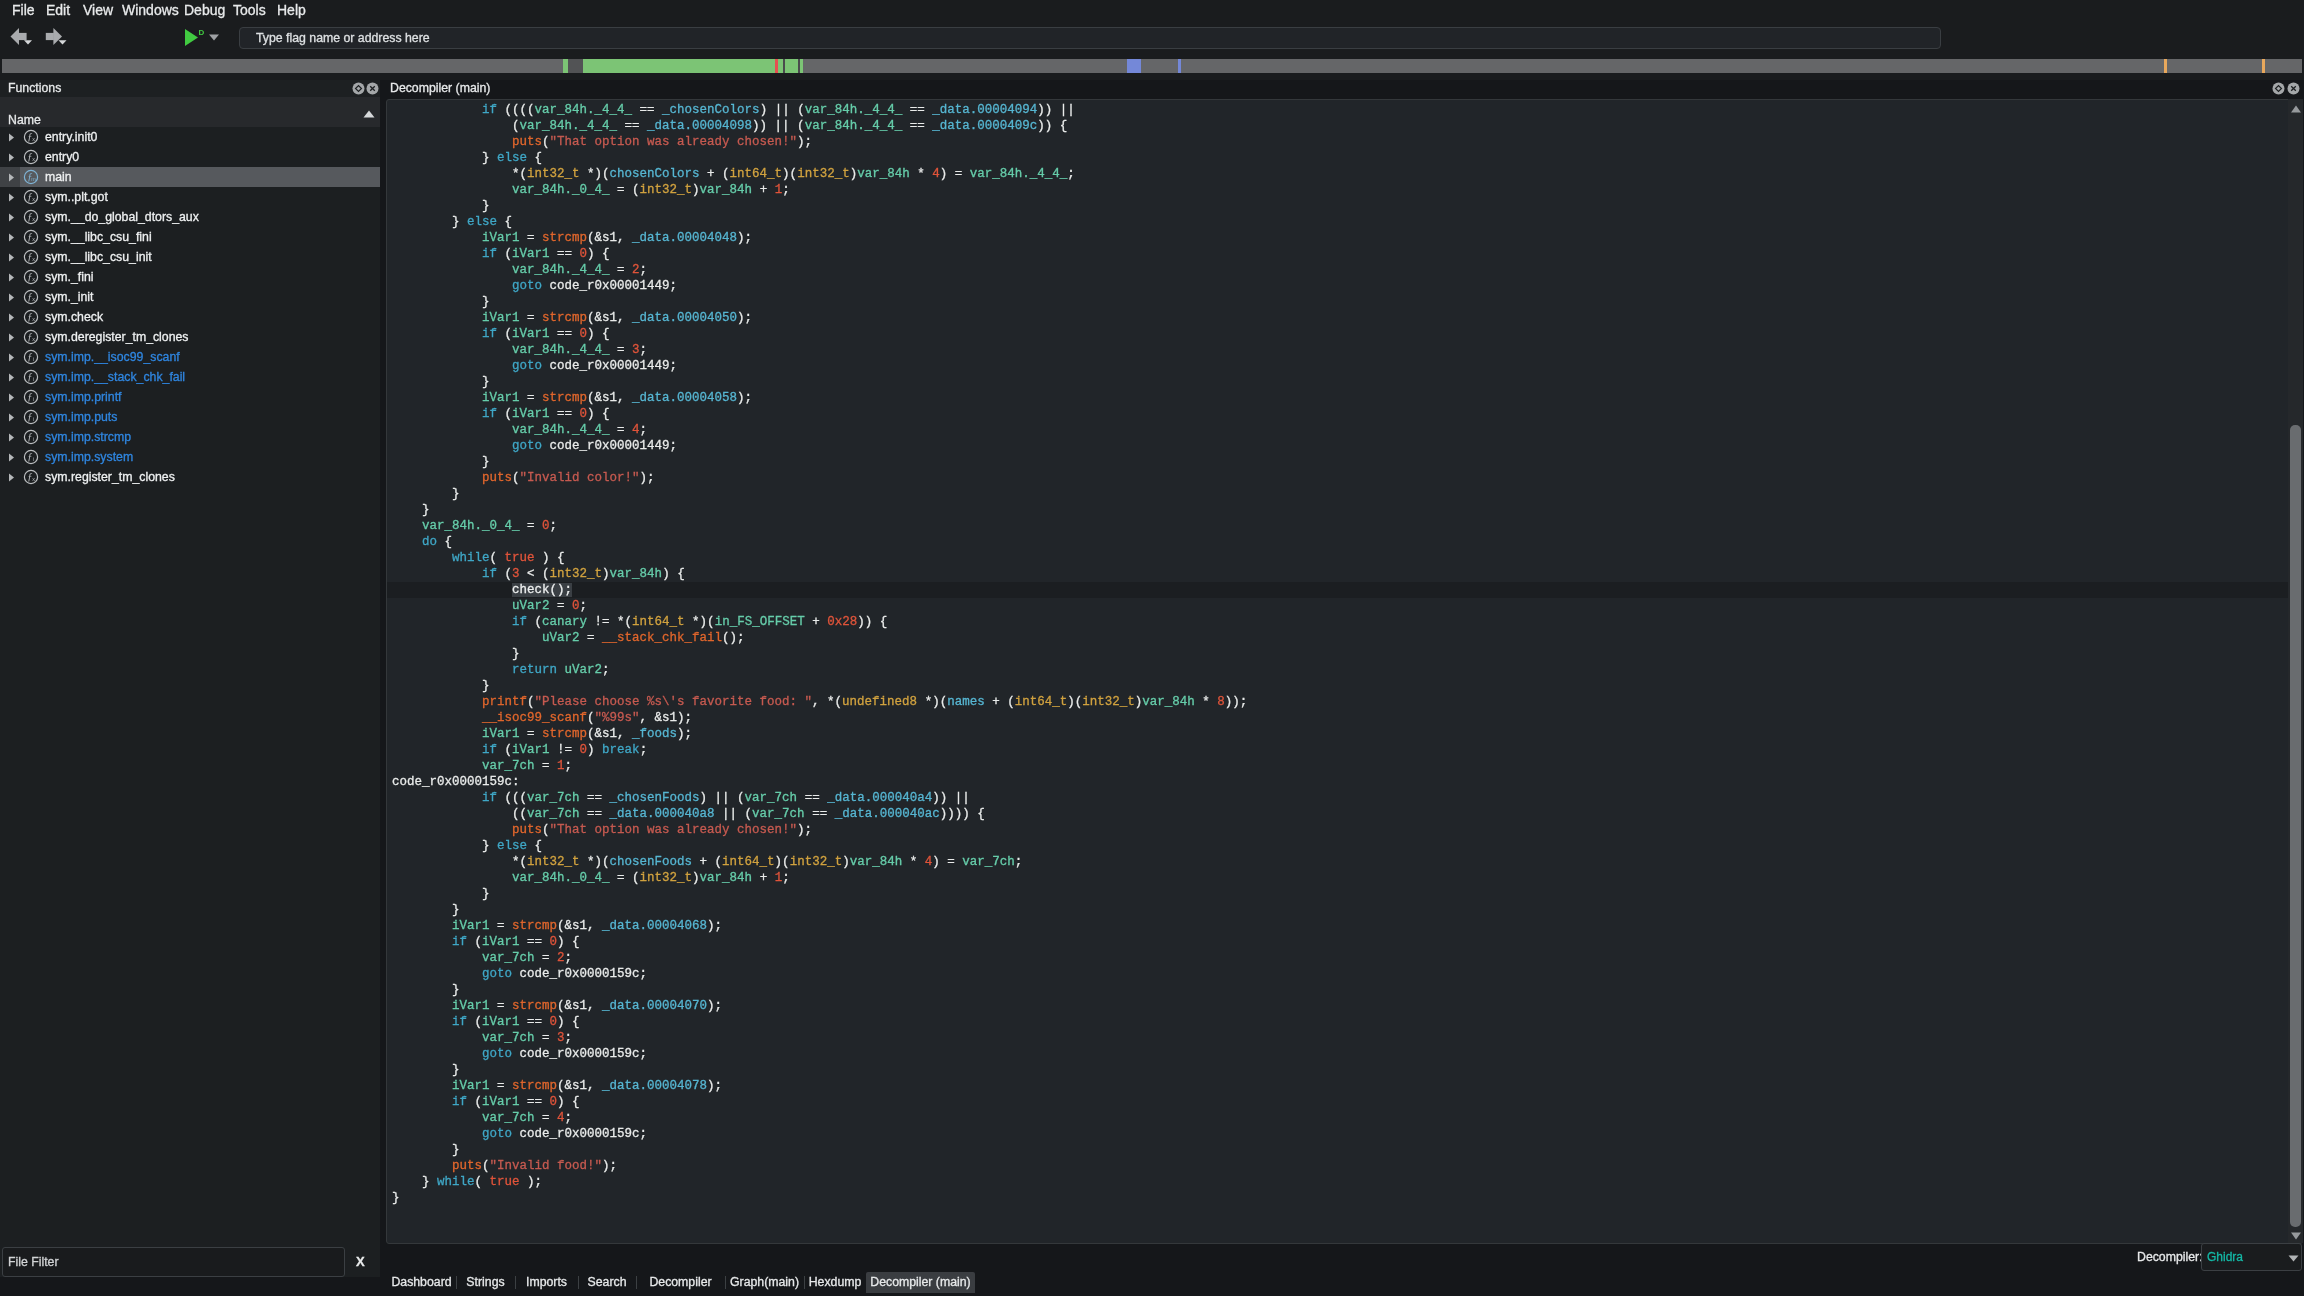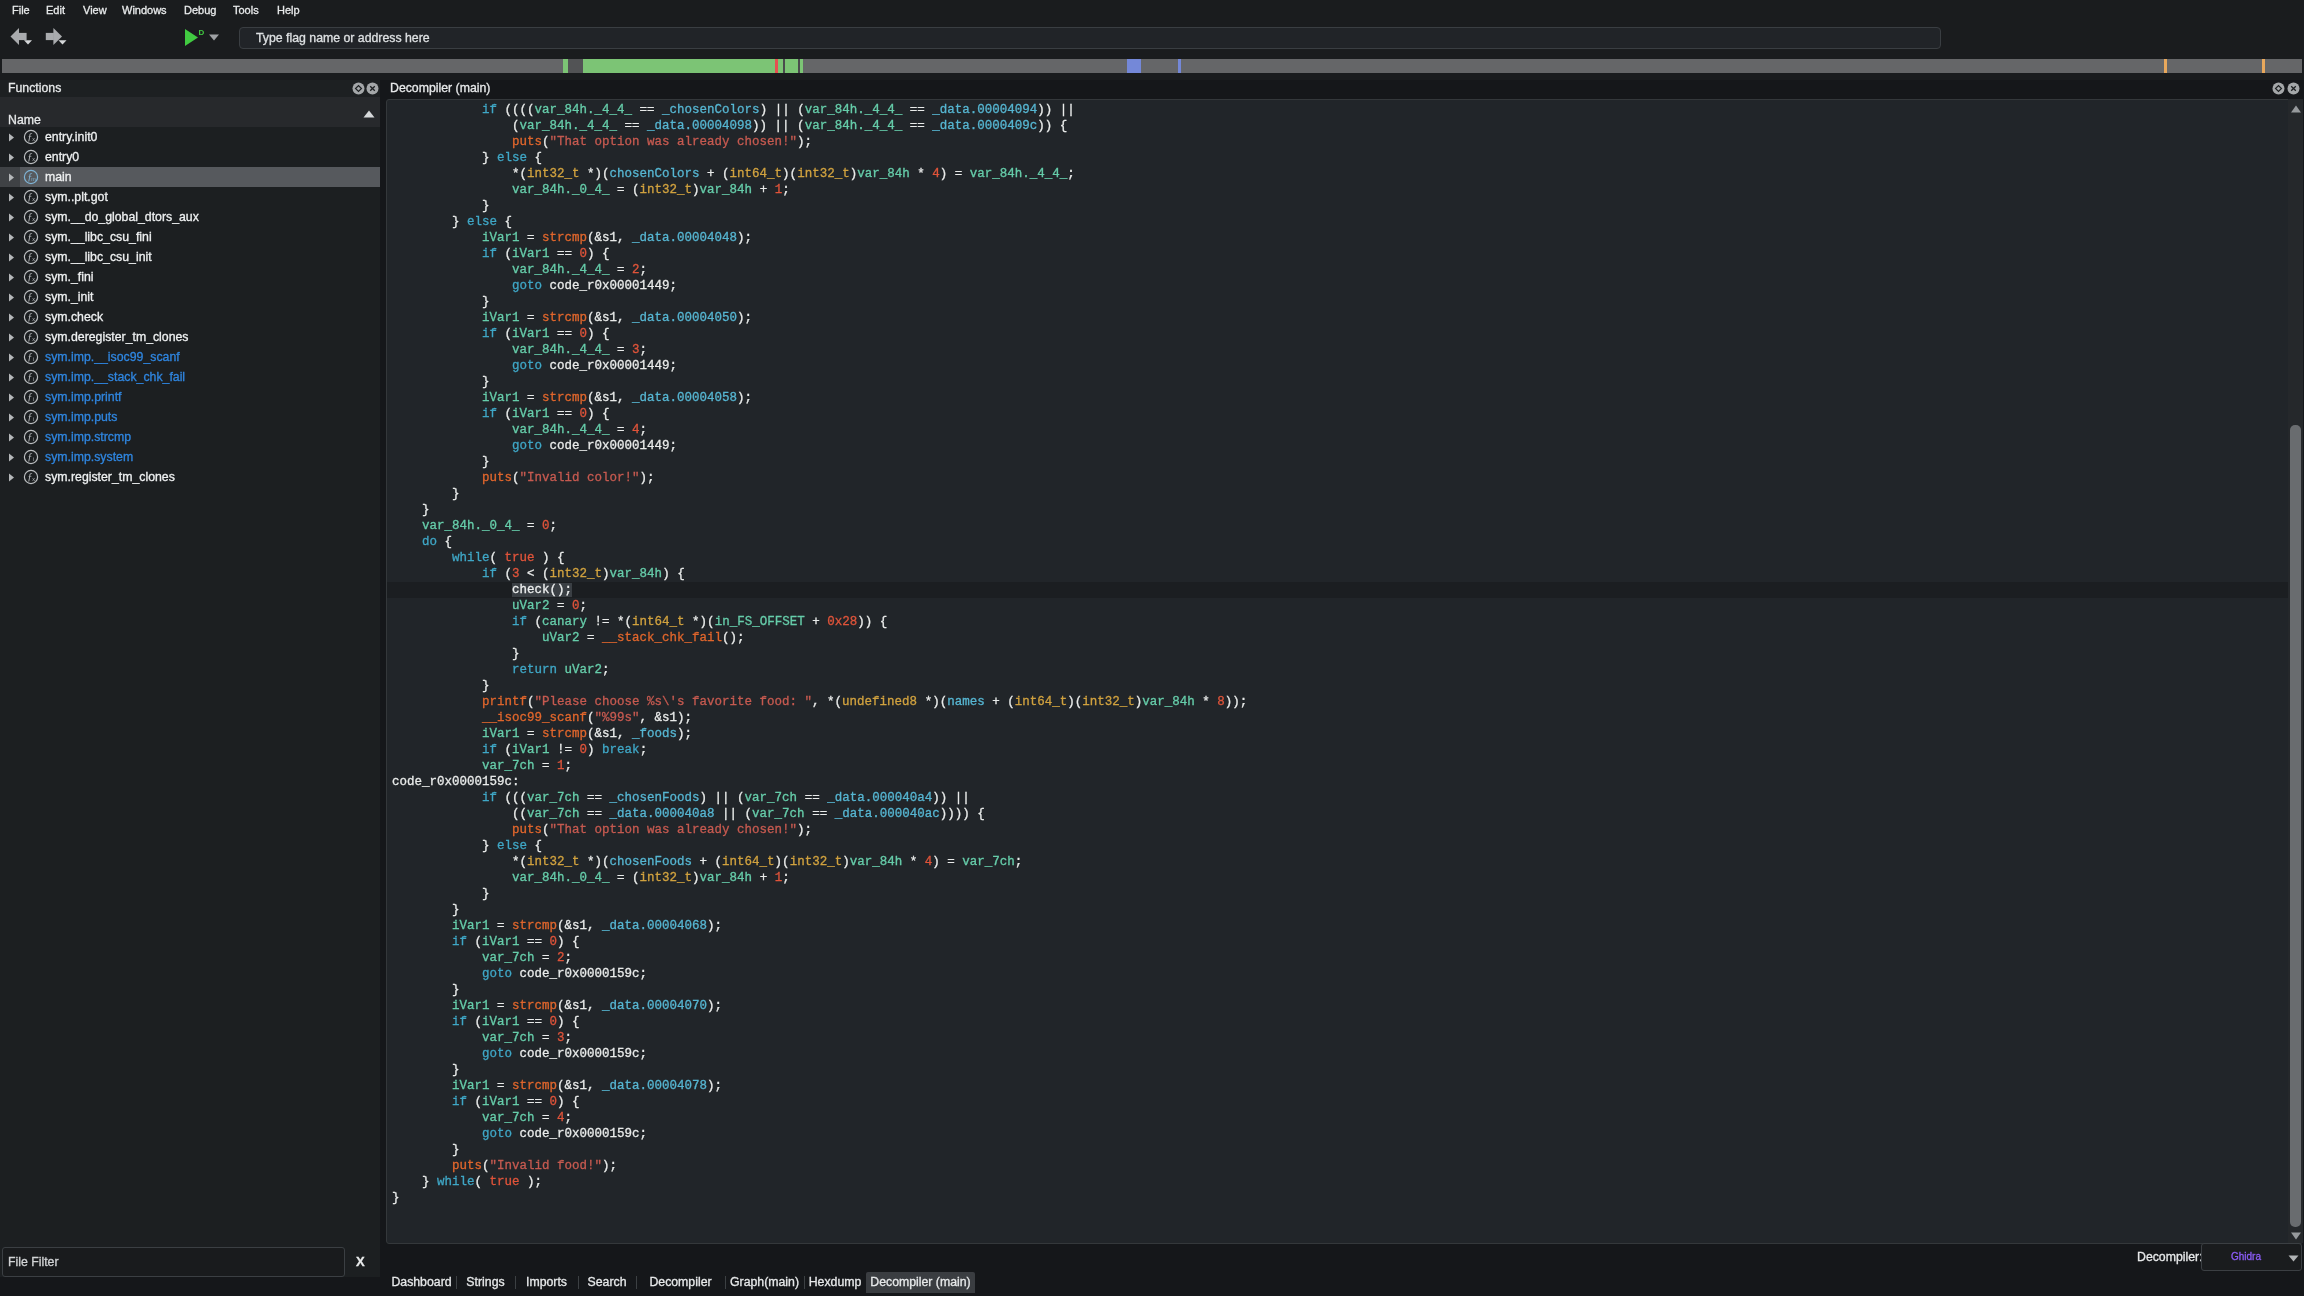--- a/index.html
+++ b/index.html
@@ -1,21 +1,21 @@
 <!DOCTYPE html>
 <html><head>
 <meta charset="utf-8">
 <style>
 * { margin:0; padding:0; box-sizing:border-box; }
 html,body { width:2304px; height:1296px; overflow:hidden; }
 body { background:#15171a; font-family:"Liberation Sans",sans-serif; position:relative; -webkit-text-stroke:0.3px; }
 .abs { position:absolute; }
 
 #topchrome { position:absolute; left:0; top:0; width:2304px; height:80px; background:#1a1c1e; }
-.menu { position:absolute; top:1px; height:19px; line-height:19px; color:#e8eaeb; font-size:11px; }
+.menu { position:absolute; top:1px; height:19px; line-height:19px; color:#e8eaeb; font-size:14px; }
 
 #searchbox { position:absolute; left:239px; top:27px; width:1702px; height:22px; background:#212428; border:1px solid #3a3e42; border-radius:4px; }
 #searchbox span { position:absolute; left:16px; top:0; line-height:21px; font-size:12.3px; color:#dde0e2; }
 
 #membar { position:absolute; left:2px; top:59px; width:2300px; height:14px; background:#656668; }
 .seg { position:absolute; top:0; height:14px; }
 
 
 #fpanel { position:absolute; left:0; top:80px; width:380px; height:1197px; background:#1c1f21; }
 #ftitle { position:absolute; left:0; top:80px; width:380px; height:17px; background:#1d2022; }
@@ -49,21 +49,21 @@
 i.s { color:#c65a50; }
 b.wb { font-weight:normal; background:#3a3f44; color:#eceeee; }
 
 
 #sbtrack { position:absolute; left:2288px; top:99px; width:15px; height:1144px; background:#25282b; }
 #sbthumb { position:absolute; left:2290px; top:425px; width:11px; height:802px; background:#696c6f; border-radius:5px; }
 
 
 #declabel { position:absolute; left:2137px; top:1250px; font-size:12.3px; color:#e7e9ea; }
 #combo { position:absolute; left:2201px; top:1243px; width:101px; height:28px; background:#1a1c1e; border:1px solid #3b3f43; border-radius:3px; }
-#combo span { position:absolute; left:5px; top:0; line-height:26px; font-size:10px; color:#8b5cf6;margin-left:24px; }
+#combo span { position:absolute; left:5px; top:0; line-height:26px; font-size:12px; color:#14b8a6; }
 .tab { position:absolute; top:1272px; height:21px; line-height:21px; text-align:center; font-size:12.3px; color:#e7e9ea; }
 .tab.sel { background:#3a3d41; border-radius:2px 2px 0 0; }
 .tsep { position:absolute; top:1276px; width:1px; height:13px; background:#3c4043; }
 </style>
 </head>
 <body>
 <div id="topchrome"></div>
 <span class="menu" style="left:12px">File</span>
 <span class="menu" style="left:46px">Edit</span>
 <span class="menu" style="left:83px">View</span>

